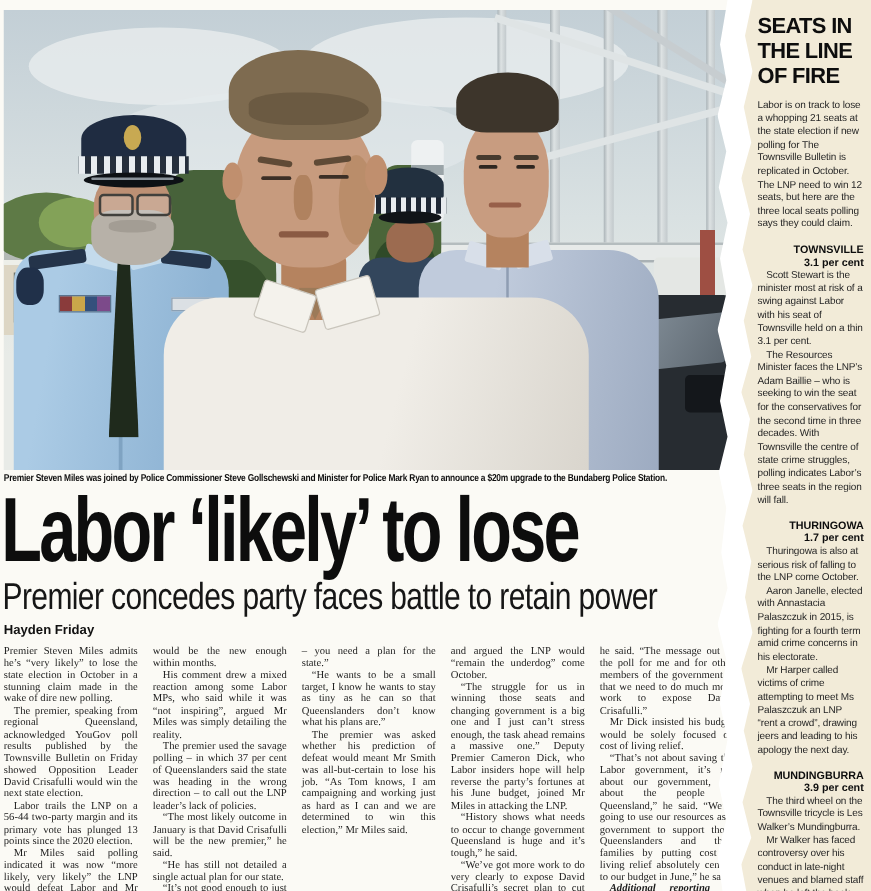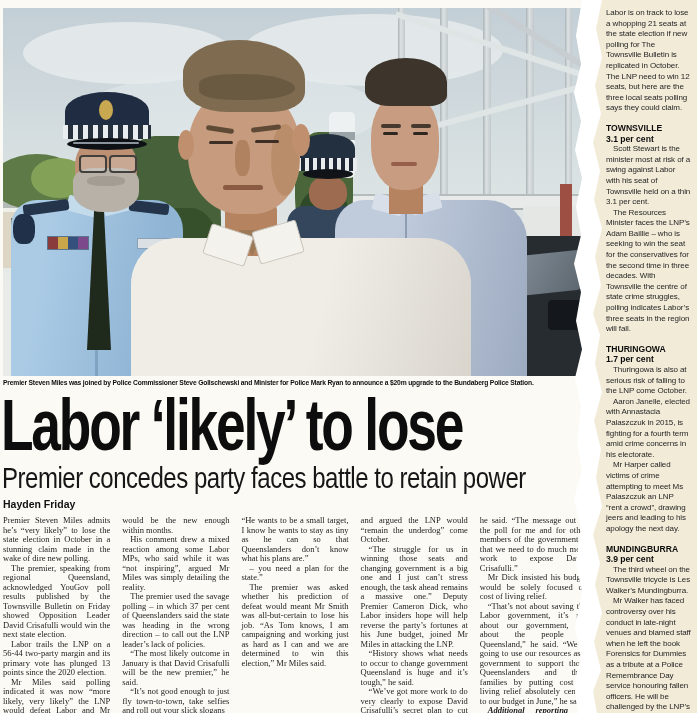--- a/index.html
+++ b/index.html
@@ -109,21 +109,21 @@
 
   
   .tear{position:absolute;left:572px;top:0;width:30px;height:713px;background:#ffffff;z-index:2;
     clip-path:polygon(10px 0,100% 0,100% 100%,6px 100%,2px 96%,9px 92%,3px 88%,10px 83%,4px 79%,9px 74%,2px 70%,10px 66%,5px 62%,9px 57%,3px 53%,10px 49%,4px 45%,9px 41%,2px 37%,9px 33%,4px 29%,10px 25%,3px 21%,9px 17%,2px 13%,9px 9%,4px 5%);}
   .sidebar{position:absolute;left:590px;top:0;width:107px;height:713px;background:#f2ebd8;z-index:3;
     box-sizing:border-box;padding:8px 6px 6px 16px;overflow:hidden;
     clip-path:polygon(12px 0,100% 0,100% 100%,7px 100%,3px 97%,11px 94%,4px 90%,12px 86%,5px 82%,10px 79%,3px 75%,12px 71%,6px 67%,11px 63%,4px 59%,12px 55%,5px 51%,10px 47%,3px 44%,11px 40%,5px 36%,12px 32%,4px 28%,10px 24%,3px 20%,11px 16%,5px 12%,12px 8%,6px 4%);}
   .sb-title{margin:2px 0 9px;font-size:17.5px;line-height:20px;font-weight:bold;letter-spacing:-0.5px;color:#0d0d0d;}
   .sb-intro{margin:0 0 9px;font-size:8px;line-height:10.6px;color:#262626;letter-spacing:-0.1px;}
   .sb-section{margin-top:9px;}
-  .sb-name,.sb-margin{font-size:8.6px;line-height:10.6px;font-weight:bold;color:#0d0d0d;}
+  .sb-name,.sb-margin{font-size:8.6px;line-height:10.6px;font-weight:bold;color:#0d0d0d;text-align:right;}
   .sb-section p{margin:0;font-size:8px;line-height:10.6px;color:#262626;letter-spacing:-0.1px;text-indent:7px;}
 </style>
 </head>
 <body>
 
 <div class="page">
   <div class="main">
 
     <figure class="photo">
       <div class="cloud" style="left:20px;top:14px;width:210px;height:62px;"></div>
@@ -233,25 +233,26 @@
           <p>Premier Steven Miles admits he’s “very likely” to lose the state election in October in a stunning claim made in the wake of dire new polling.</p>
           <p>The premier, speaking from regional Queensland, acknowledged YouGov poll results published by the Townsville Bulletin on Friday showed Opposition Leader David Crisafulli would win the next state election.</p>
           <p>Labor trails the LNP on a 56-44 two-party margin and its primary vote has plunged 13 points since the 2020 election.</p>
           <p>Mr Miles said polling indicated it was now “more likely, very likely” the LNP would defeat Labor and Mr Crisafulli</p>
         </div>
       <div class="col">
           <p>would be the new enough within months.</p>
           <p>His comment drew a mixed reaction among some Labor MPs, who said while it was “not inspiring”, argued Mr Miles was simply detailing the reality.</p>
           <p>The premier used the savage polling – in which 37 per cent of Queenslanders said the state was heading in the wrong direction – to call out the LNP leader’s lack of policies.</p>
           <p>“The most likely outcome in January is that David Crisafulli will be the new premier,” he said.</p>
+          <p>“He has still not detailed a single actual plan for our state.</p>
           <p>“It’s not good enough to just fly town-to-town, take selfies and roll out your slick slogans</p>
         </div>
       <div class="col">
+          <p>– you need a plan for the state.”</p>
           <p>“He wants to be a small target, I know he wants to stay as tiny as he can so that Queenslanders don’t know what his plans are.”</p>
-          <p>– you need a plan for the state.”</p>
           <p>The premier was asked whether his prediction of defeat would meant Mr Smith was all-but-certain to lose his job. “As Tom knows, I am campaigning and working just as hard as I can and we are determined to win this election,” Mr Miles said.</p>
         </div>
       <div class="col">
           <p>and argued the LNP would “remain the underdog” come October.</p>
           <p>“The struggle for us in winning those seats and changing government is a big one and I just can’t stress enough, the task ahead remains a massive one.” Deputy Premier Cameron Dick, who Labor insiders hope will help reverse the party’s fortunes at his June budget, joined Mr Miles in attacking the LNP.</p>
           <p>“History shows what needs to occur to change government Queensland is huge and it’s tough,” he said.</p>
           <p>“We’ve got more work to do very clearly to expose David Crisafulli’s secret plan to cut and to expose what his three-word slogans actually mean,”</p>
         </div>
       <div class="col">
         <div>
@@ -260,20 +261,21 @@
             <p>“That’s not about saving the Labor government, it’s not about our government, it’s about the people of Queensland,” he said. “We’re going to use our resources as a government to support those Queenslanders and their families by putting cost of living relief absolutely central to our budget in June,” he said.</p>
           </div>
         <p class="addl">Additional reporting by Nicole Strathdee and Madeline Grace</p>
       </div>
     </div>
   </div>
 
   <div class="tear"></div>
 
   <aside class="sidebar">
+    <h3 class="sb-title">SEATS IN THE LINE OF FIRE</h3>
     <p class="sb-intro">Labor is on track to lose a whopping 21 seats at the state election if new polling for The Townsville Bulletin is replicated in October. The LNP need to win 12 seats, but here are the three local seats polling says they could claim.</p>
 
     <div class="sb-section">
       <div class="sb-name">TOWNSVILLE</div>
       <div class="sb-margin">3.1 per cent</div>
       <div>
           <p>Scott Stewart is the minister most at risk of a swing against Labor with his seat of Townsville held on a thin 3.1 per cent.</p>
           <p>The Resources Minister faces the LNP’s Adam Baillie – who is seeking to win the seat for the conservatives for the second time in three decades. With Townsville the centre of state crime struggles, polling indicates Labor’s three seats in the region will fall.</p>
         </div>
     </div>

